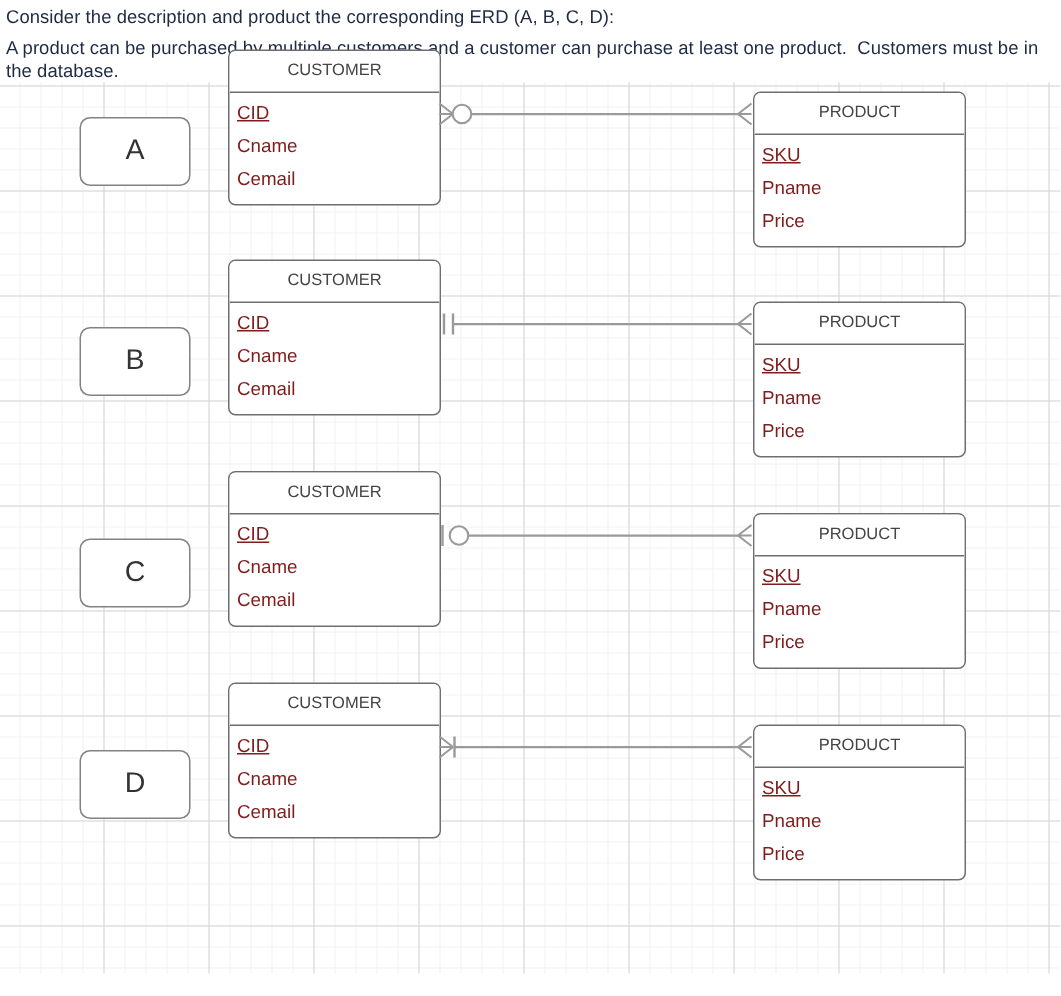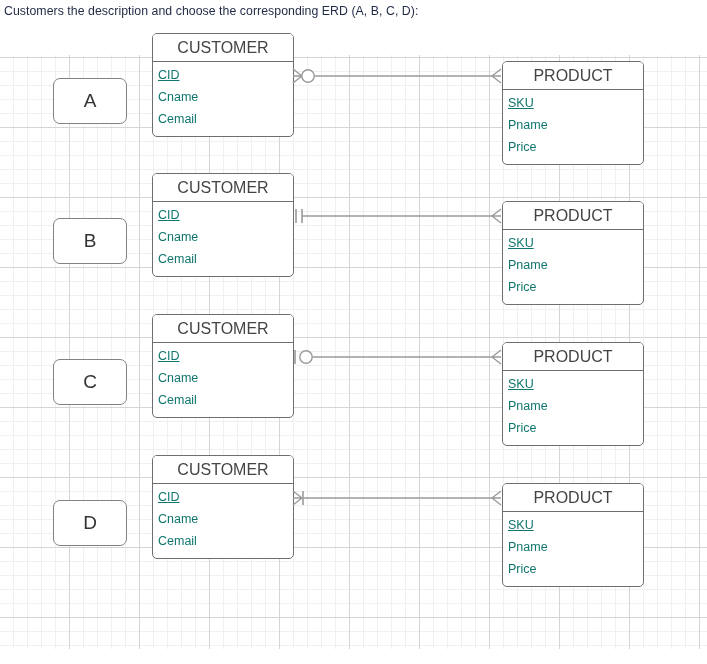--- a/index.html
+++ b/index.html
@@ -94,36 +94,36 @@
     box-sizing: border-box;
     overflow: hidden;
   }
   .entity.customer { left: 152px; }
   .entity.product  { left: 502px; margin-top: 28px; }
 
   .entity-title {
     height: 27px;
     line-height: 27px;
     text-align: center;
-    font-size: 16px;
+    font-size: 11px;
     color: #444444;
     border-bottom: 1.4px solid #6d6e71;
     background: #ffffff;
   }
   .entity-attrs {
     padding: 0;
     margin: 0;
     list-style: none;
   }
   .entity-attrs li {
     height: 21.5px;
     line-height: 21.5px;
     padding-left: 5px;
     font-size: 12.5px;
-    color: #0f766e;
+    color: #7f1d1d;
   }
   .entity-attrs li.pk span {
     text-decoration: underline;
   }
   .entity-attrs li:first-child { padding-top: 2px; height: 23px; line-height: 23px; }
   .entity-attrs li:last-child { padding-bottom: 3px; height: 24px; }
 
   
   .connector {
     position: absolute;
@@ -133,21 +133,22 @@
     height: 30px;
   }
   .connector svg {
     display: block;
   }
 </style>
 </head>
 <body>
 
 <div id="question-header">
-  <div class="q-line" id="question-prompt">Customers the description and choose the corresponding ERD (A, B, C, D):</div>
+  <div class="q-line" id="question-prompt">Consider the description and product the corresponding ERD (A, B, C, D):</div>
+  <div class="q-line" id="question-description">A product can be purchased by multiple customers and a customer can purchase at least one product.  Customers must be in the database.</div>
 </div>
 
 <div id="erd-canvas"></div>
 
 <div id="erd-rows">
     <div class="erd-row row-0">
       <div class="letter-badge">A</div>
       <div class="entity customer">
         <div class="entity-title">CUSTOMER</div>
         <ul class="entity-attrs">

